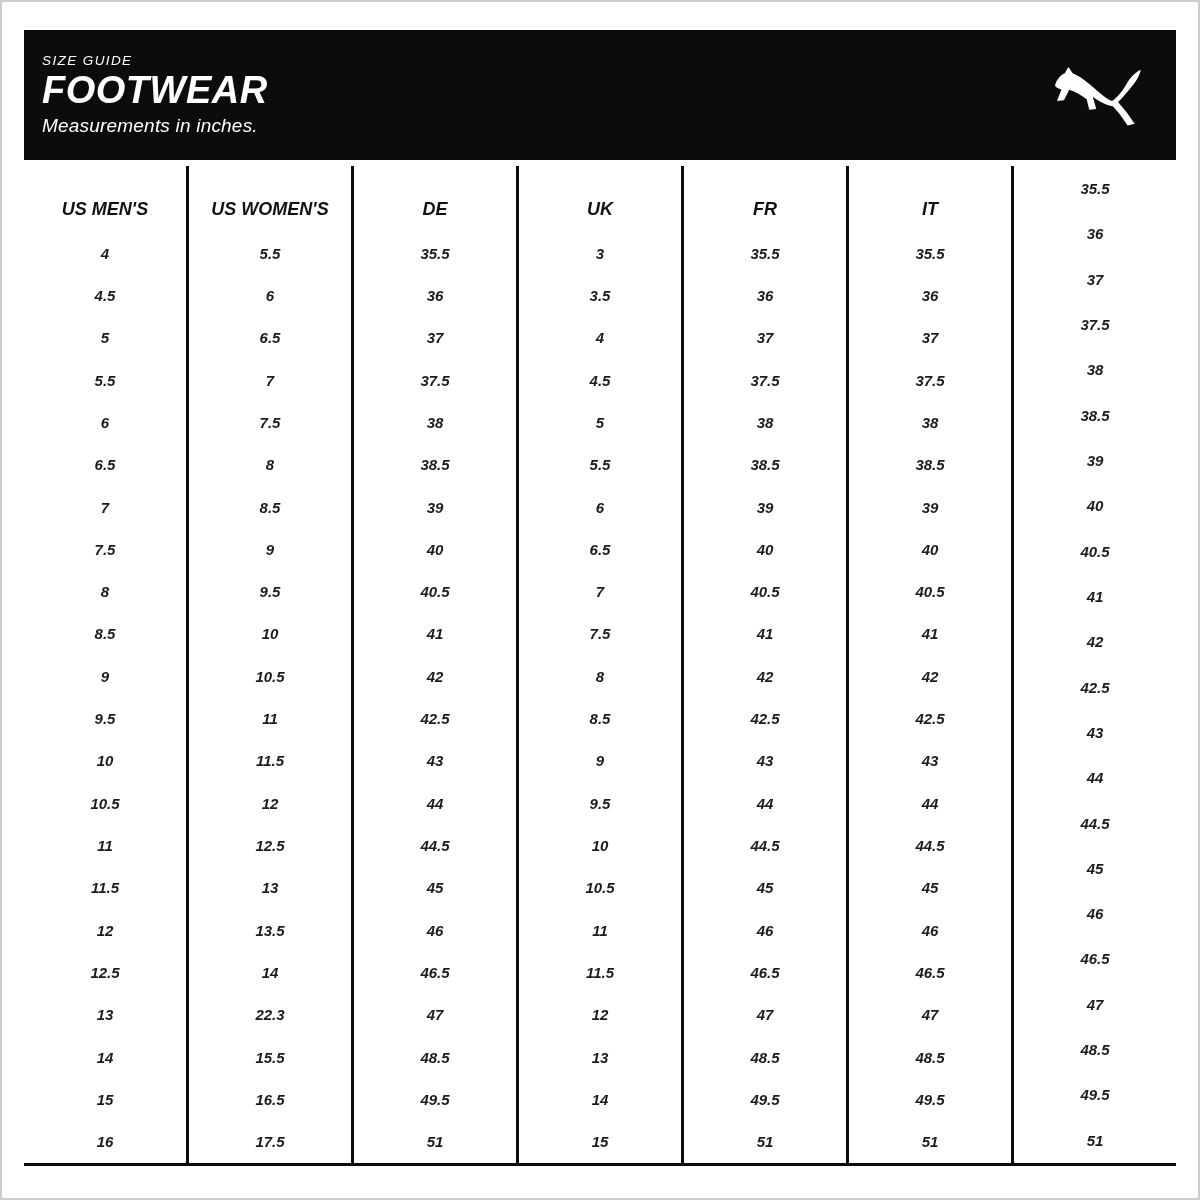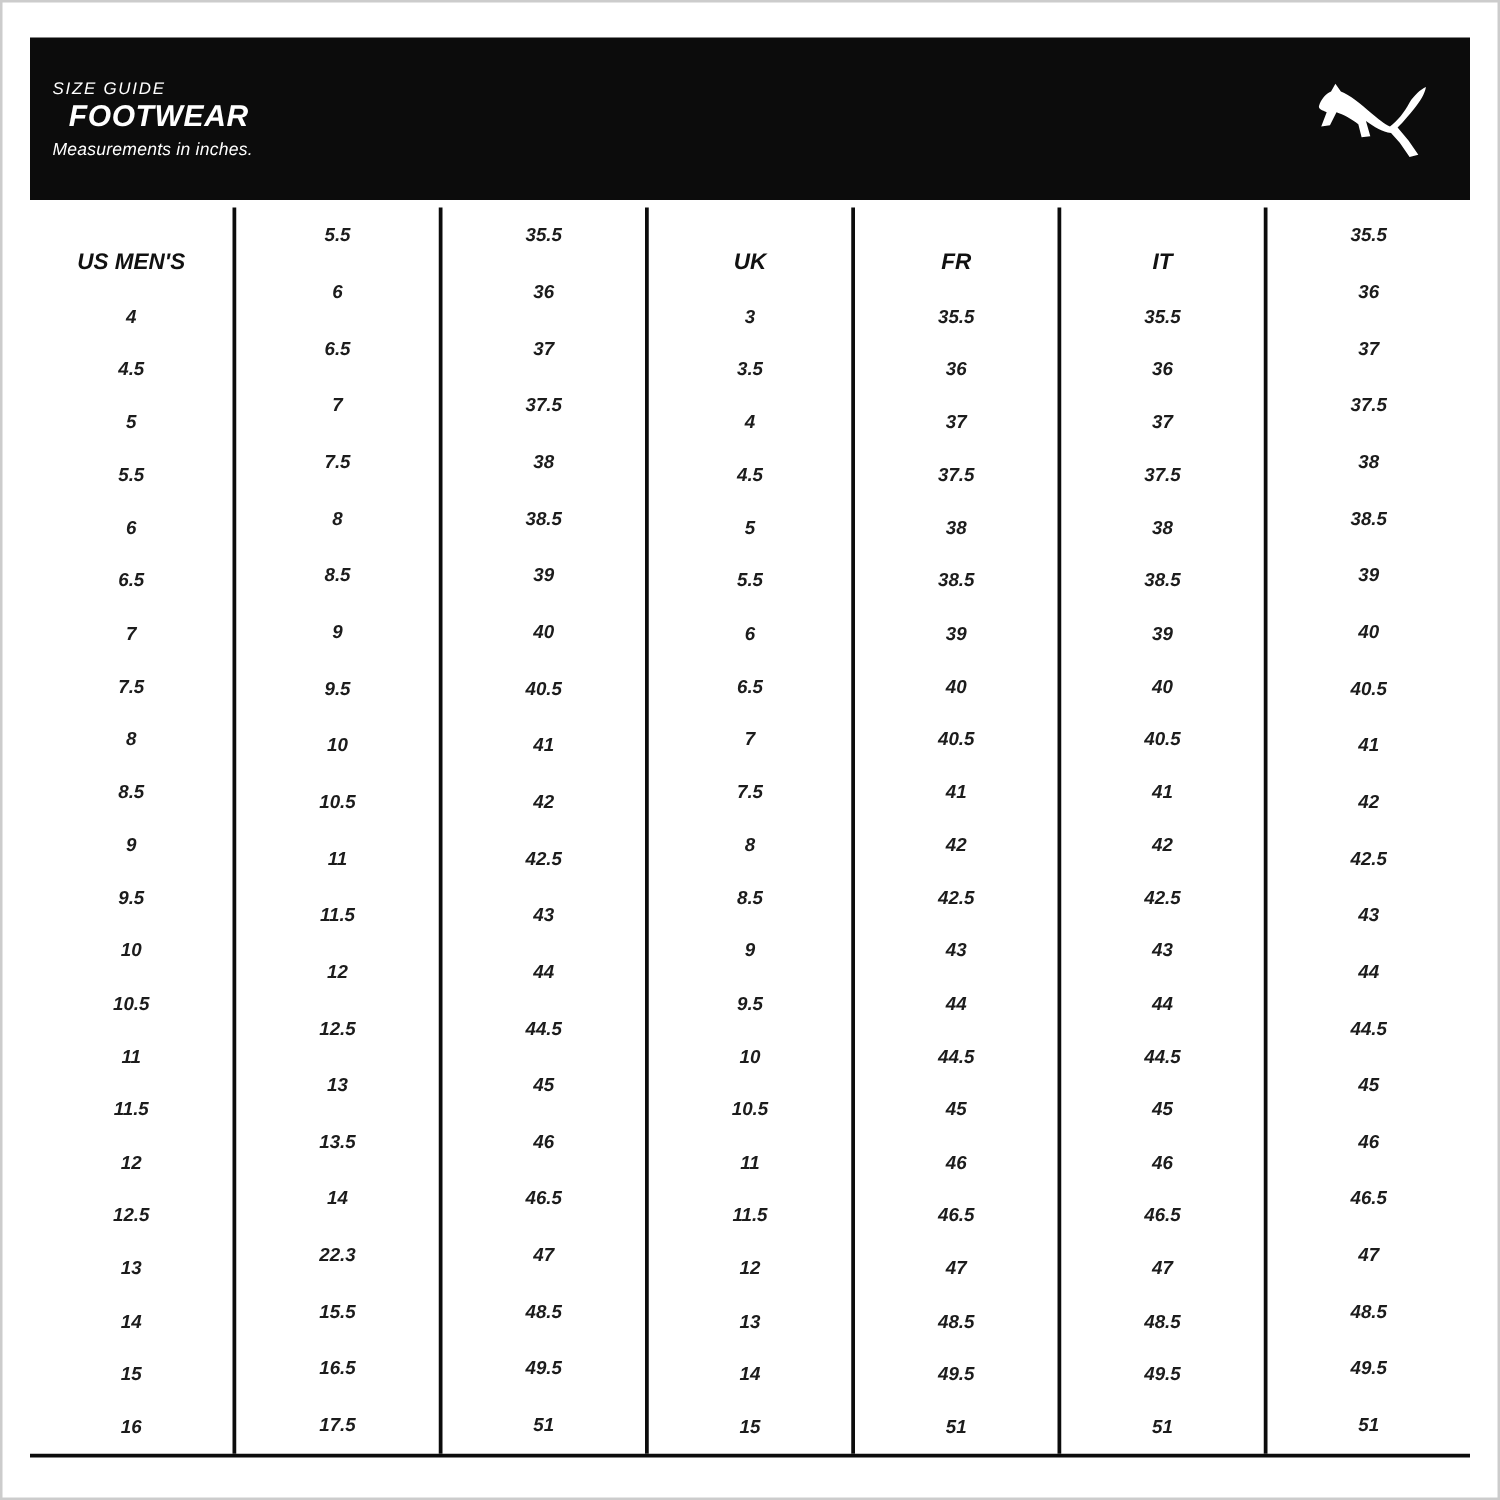--- a/index.html
+++ b/index.html
@@ -17,22 +17,22 @@
 
   
   .banner {
     position:absolute; top:28px; left:22px; right:22px; height:130px;
     background:#0c0c0c; color:#ffffff;
     display:flex; align-items:center; justify-content:space-between;
     padding:0 30px 0 18px;
   }
   .banner-text { display:flex; flex-direction:column; justify-content:center; }
   .eyebrow  { font-size:13.5px; letter-spacing:1.4px; font-weight:400; }
-  .title    { font-size:24px; font-weight:700; line-height:1.05; margin:3px 13px 4px; letter-spacing:0.5px; }
-  .subtitle { font-size:14px; letter-spacing:0.2px; }
+  .title    { font-size:38px; font-weight:700; line-height:1.05; margin:3px 0 4px; letter-spacing:0.5px; }
+  .subtitle { font-size:19px; letter-spacing:0.2px; }
   .logo { display:flex; align-items:center; }
   .logo svg { width:96px; height:78px; display:block; }
 
   
   .table {
     position:absolute; top:164px; left:22px; right:22px; height:1000px;
     display:flex;
     border-bottom:3px solid #0c0c0c;
   }
   .col { flex:1 1 0; display:flex; flex-direction:column; min-width:0; }
@@ -101,20 +101,21 @@
         <div class="cell">11</div>
         <div class="cell">11.5</div>
         <div class="cell">12</div>
         <div class="cell">12.5</div>
         <div class="cell">13</div>
         <div class="cell">14</div>
         <div class="cell">15</div>
         <div class="cell">16</div>
       </div>
       <div class="col">
+        <div class="col-header">US WOMEN'S</div>
         <div class="cell">5.5</div>
         <div class="cell">6</div>
         <div class="cell">6.5</div>
         <div class="cell">7</div>
         <div class="cell">7.5</div>
         <div class="cell">8</div>
         <div class="cell">8.5</div>
         <div class="cell">9</div>
         <div class="cell">9.5</div>
         <div class="cell">10</div>
@@ -125,20 +126,21 @@
         <div class="cell">12.5</div>
         <div class="cell">13</div>
         <div class="cell">13.5</div>
         <div class="cell">14</div>
         <div class="cell">22.3</div>
         <div class="cell">15.5</div>
         <div class="cell">16.5</div>
         <div class="cell">17.5</div>
       </div>
       <div class="col">
+        <div class="col-header">DE</div>
         <div class="cell">35.5</div>
         <div class="cell">36</div>
         <div class="cell">37</div>
         <div class="cell">37.5</div>
         <div class="cell">38</div>
         <div class="cell">38.5</div>
         <div class="cell">39</div>
         <div class="cell">40</div>
         <div class="cell">40.5</div>
         <div class="cell">41</div>

